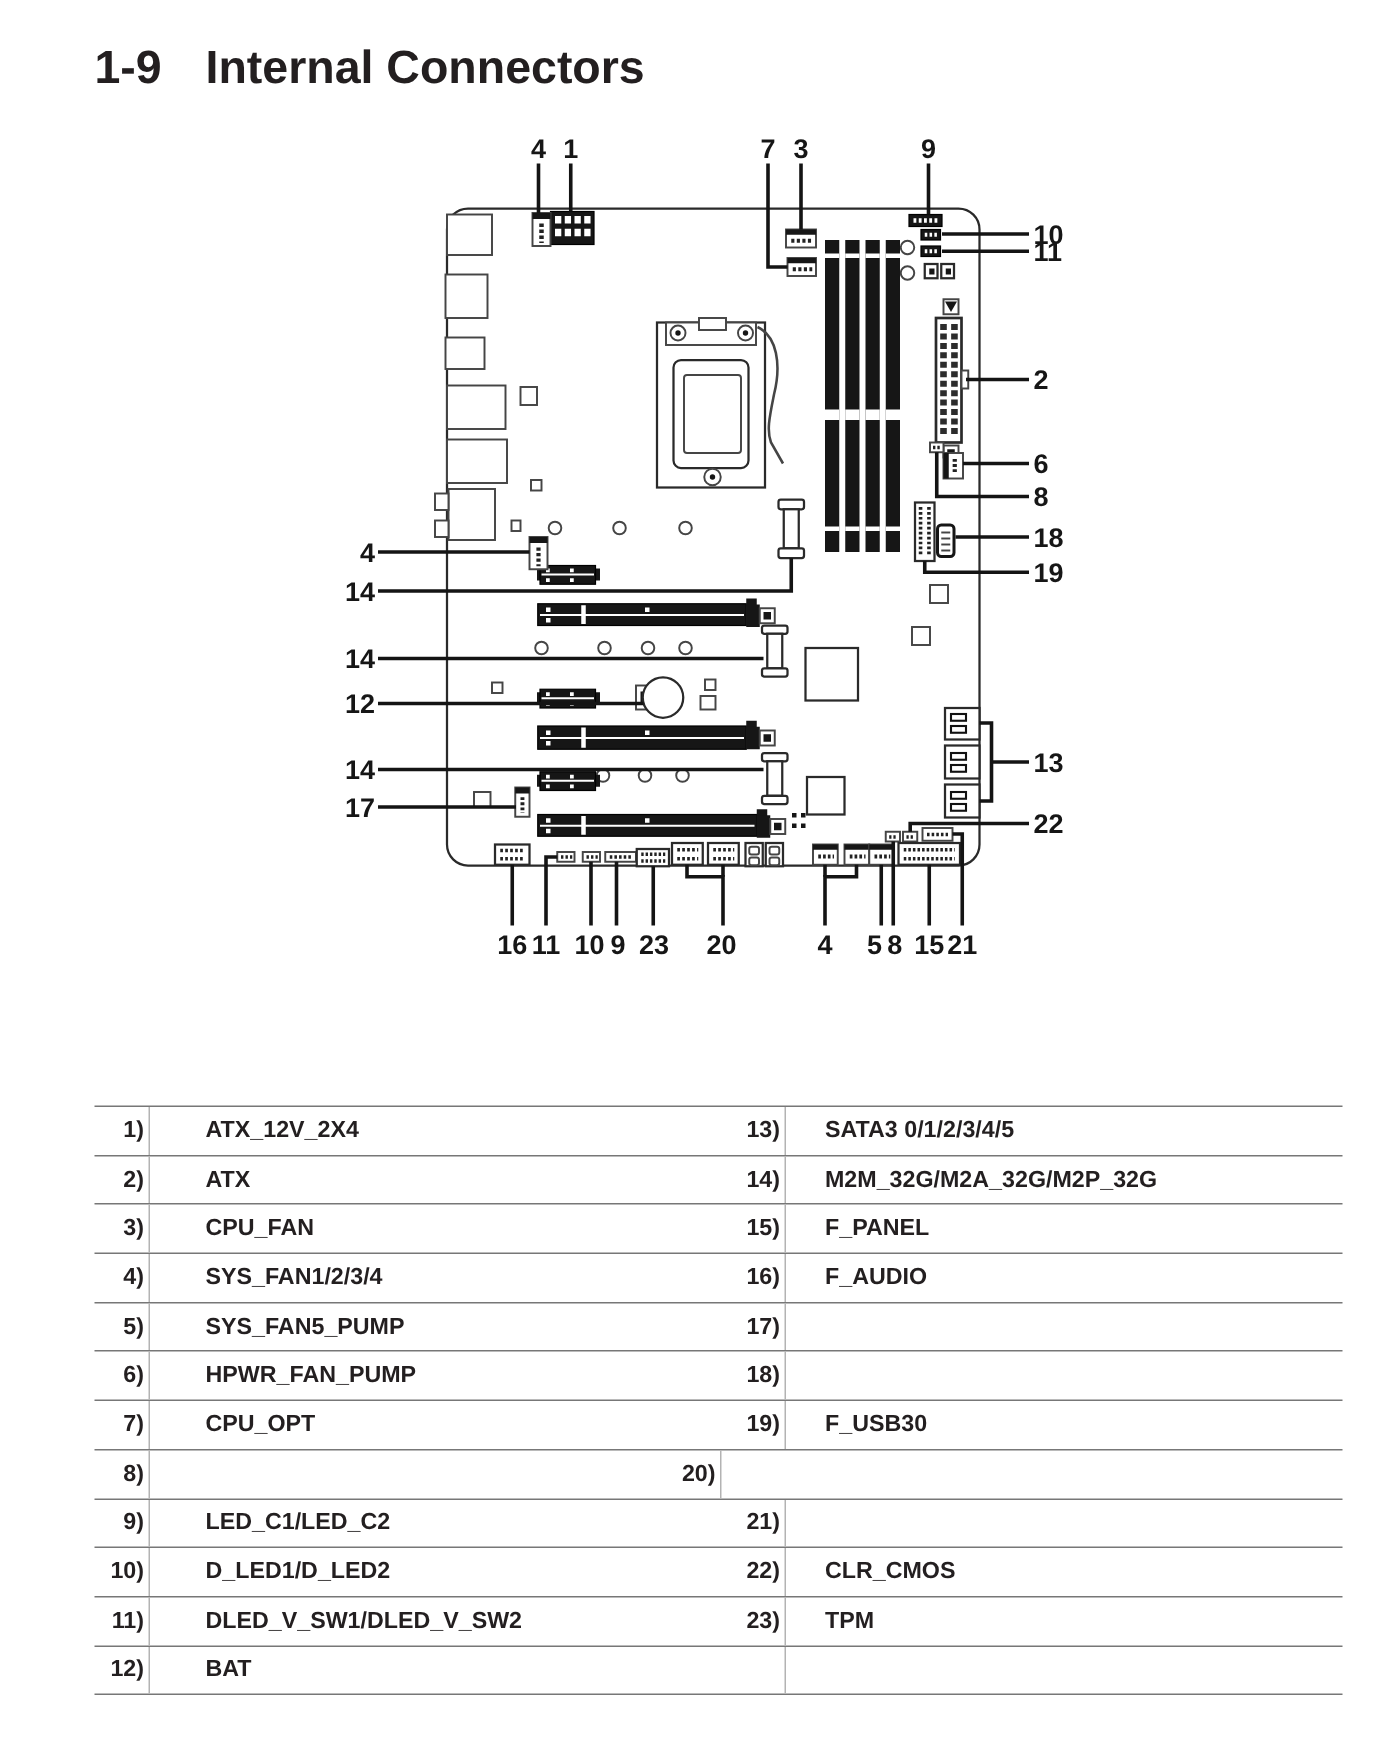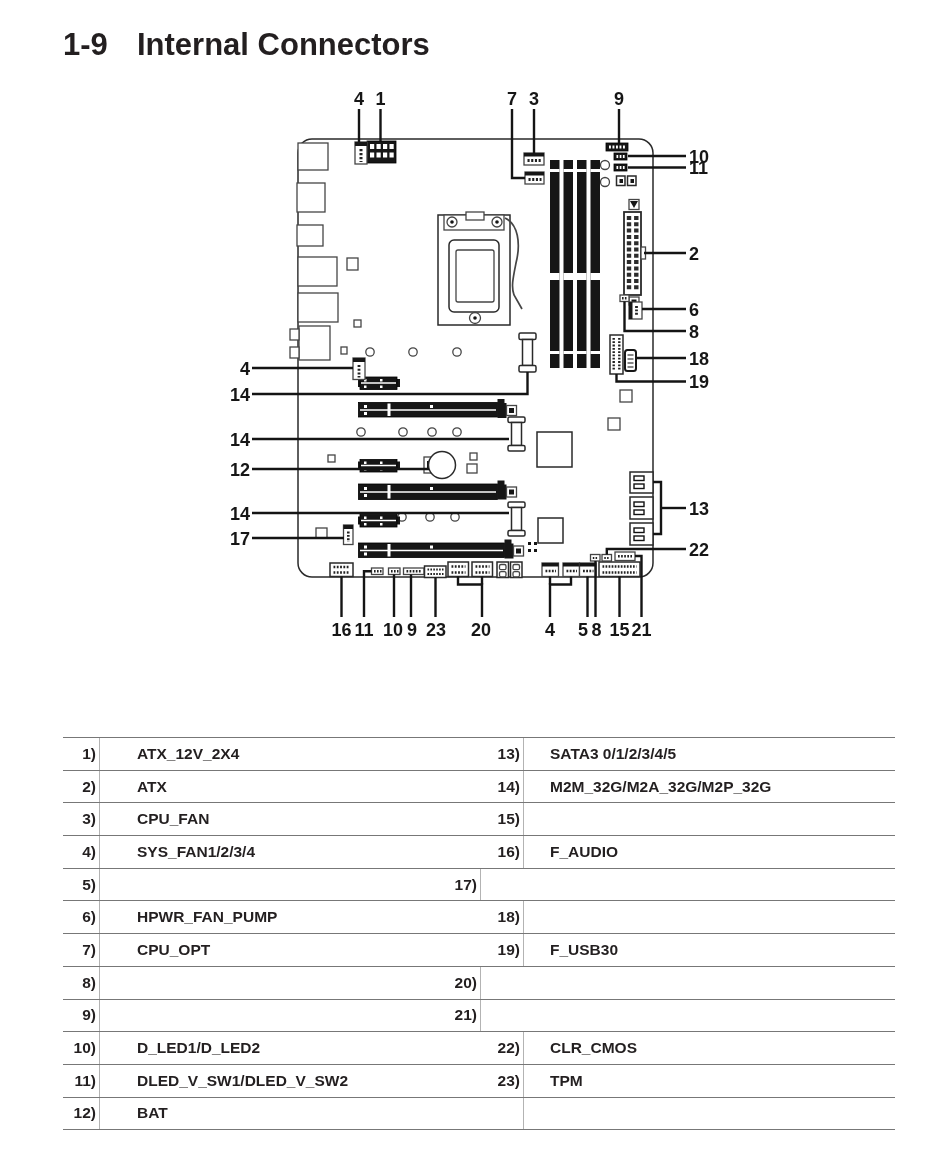--- a/index.html
+++ b/index.html
@@ -495,48 +495,51 @@
     <div class="tr">
       <div class="td num">2)</div>
       <div class="td lname">ATX</div>
       <div class="td num">14)</div>
       <div class="td rname">M2M_32G/M2A_32G/M2P_32G</div>
     </div>
     <div class="tr">
       <div class="td num">3)</div>
       <div class="td lname">CPU_FAN</div>
       <div class="td num">15)</div>
+      <div class="td rname">F_PANEL</div>
     </div>
     <div class="tr">
       <div class="td num">4)</div>
       <div class="td lname">SYS_FAN1/2/3/4</div>
       <div class="td num">16)</div>
       <div class="td rname">F_AUDIO</div>
     </div>
     <div class="tr">
       <div class="td num">5)</div>
+      <div class="td lname">SYS_FAN5_PUMP</div>
       <div class="td num">17)</div>
     </div>
     <div class="tr">
       <div class="td num">6)</div>
       <div class="td lname">HPWR_FAN_PUMP</div>
       <div class="td num">18)</div>
     </div>
     <div class="tr">
       <div class="td num">7)</div>
       <div class="td lname">CPU_OPT</div>
       <div class="td num">19)</div>
       <div class="td rname">F_USB30</div>
     </div>
     <div class="tr">
       <div class="td num">8)</div>
       <div class="td num">20)</div>
     </div>
     <div class="tr">
       <div class="td num">9)</div>
+      <div class="td lname">LED_C1/LED_C2</div>
       <div class="td num">21)</div>
     </div>
     <div class="tr">
       <div class="td num">10)</div>
       <div class="td lname">D_LED1/D_LED2</div>
       <div class="td num">22)</div>
       <div class="td rname">CLR_CMOS</div>
     </div>
     <div class="tr">
       <div class="td num">11)</div>

